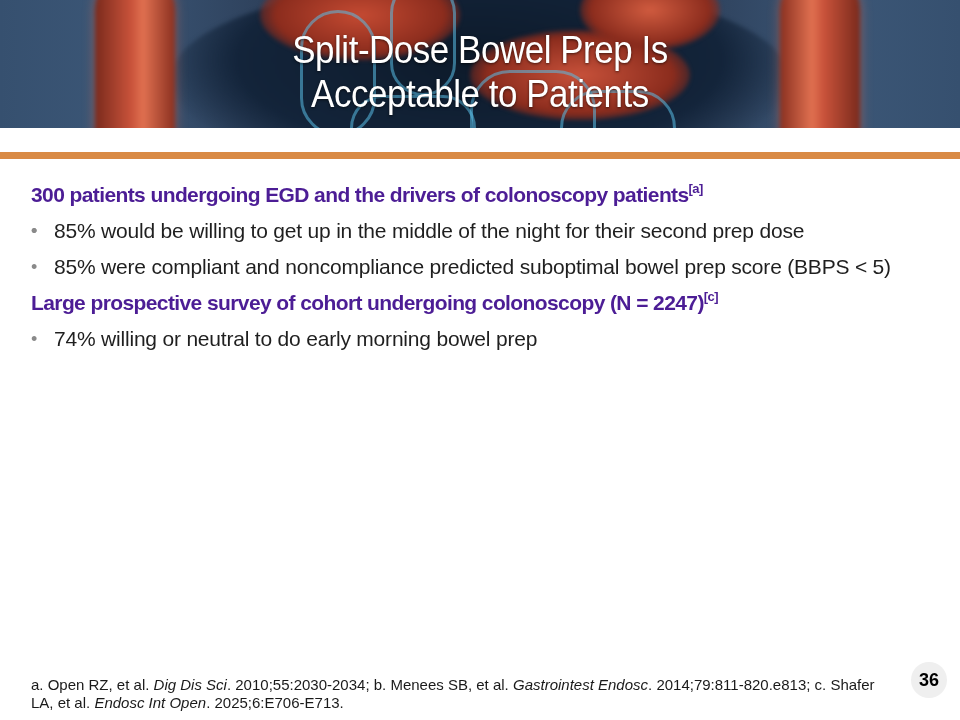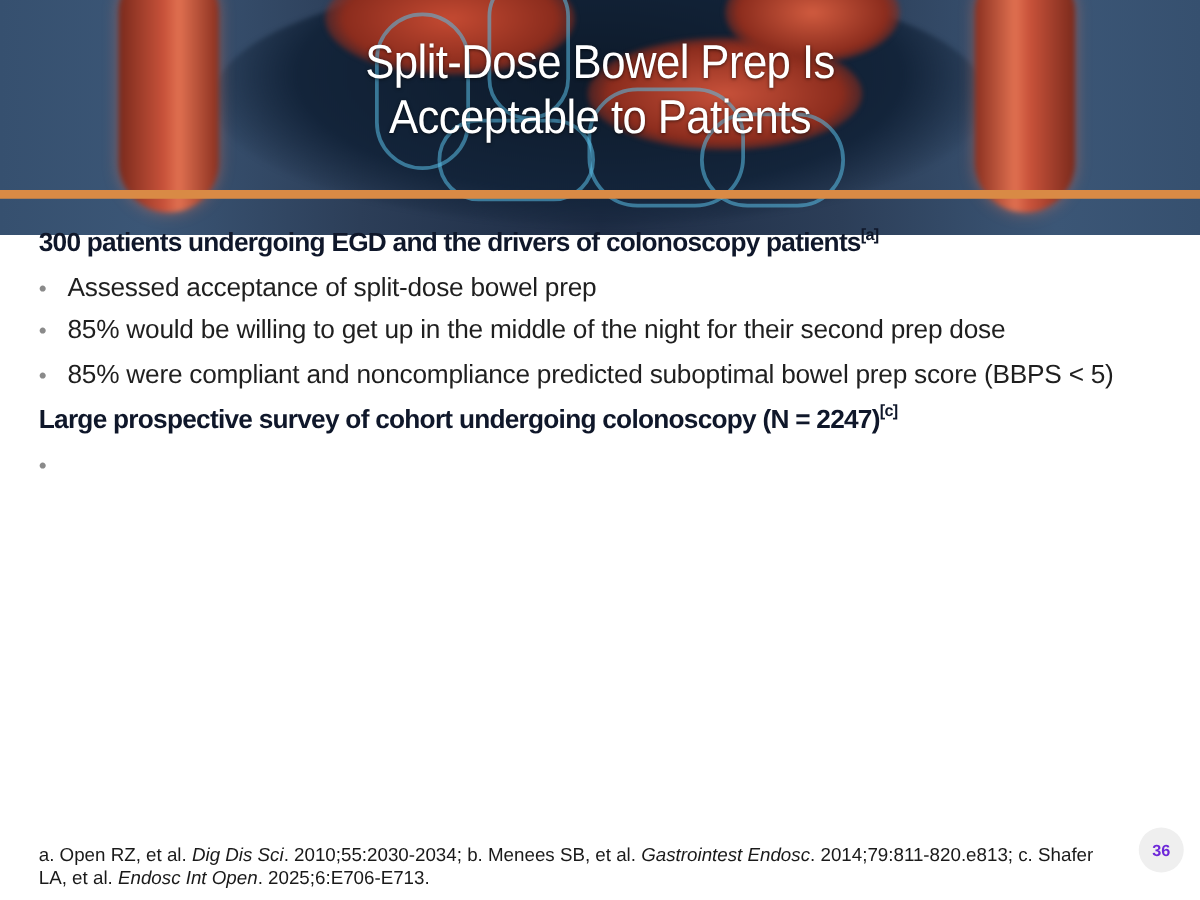--- a/index.html
+++ b/index.html
@@ -1,18 +1,18 @@
 <!DOCTYPE html>
 <html><head>
 <meta charset="utf-8">
 <style>
   html, body { margin: 0; padding: 0; }
   body { width: 960px; height: 720px; position: relative; overflow: hidden; background: #ffffff; font-family: "Liberation Sans", "DejaVu Sans", sans-serif; color: #1a1a1a; }
 
-  .banner { position: absolute; left: 0; top: 0; width: 960px; height: 188px; overflow: hidden;
+  .banner { position: absolute; left: 0; top: 0; width: 960px; height: 128px; overflow: hidden;
     background: linear-gradient(90deg, #36506f 0%, #3b5676 12%, #2c3e58 30%, #1e2c44 50%, #2c3e58 70%, #3b5676 88%, #36506f 100%); }
   .banner .glow { position: absolute; border-radius: 50%; filter: blur(2px); }
   .banner .colon-left { left: 95px; top: -30px; width: 80px; height: 200px; border-radius: 40px;
     background: linear-gradient(90deg, #7a2a1c, #c8523a 45%, #e07050 60%, #8a3020); box-shadow: 0 0 12px rgba(255,120,80,0.45); }
   .banner .colon-right { left: 780px; top: -30px; width: 80px; height: 200px; border-radius: 40px;
     background: linear-gradient(90deg, #8a3020, #e07050 40%, #c8523a 55%, #7a2a1c); box-shadow: 0 0 12px rgba(255,120,80,0.45); }
   .banner .center-dark { left: 170px; top: -20px; width: 620px; height: 200px; border-radius: 50%;
     background: radial-gradient(ellipse at 50% 40%, #0d1a2a 0%, #13243a 55%, rgba(20,36,58,0) 75%); }
   .banner .red-blob1 { left: 260px; top: -30px; width: 200px; height: 90px; border-radius: 50%;
     background: radial-gradient(ellipse, #c44a32 0%, #8b2c1d 60%, rgba(139,44,29,0) 80%); }
@@ -28,32 +28,32 @@
   .banner .l5 { left: 350px; top: 95px; width: 120px; height: 60px; }
 
   .title { position: absolute; left: 0; top: 28px; width: 960px; text-align: center; color: #ffffff;
     font-size: 38px; line-height: 44px; font-weight: normal; letter-spacing: -0.5px;
     text-shadow: 0 1px 3px rgba(0,0,0,0.6); transform: scaleX(0.92); transform-origin: center; }
   .title div { white-space: nowrap; }
 
   .accent-bar { position: absolute; left: 0; top: 152px; width: 960px; height: 7px; background: #d98a45; }
 
   .content { position: absolute; left: 31px; top: 181px; width: 880px; }
-  .heading { font-size: 21px; line-height: 28px; font-weight: bold; color: #0f172a; letter-spacing: -0.6px; margin: 0 0 8px 0; }
+  .heading { font-size: 21px; line-height: 28px; font-weight: bold; color: #4c1d95; letter-spacing: -0.6px; margin: 0 0 8px 0; }
   .heading sup { font-size: 13px; line-height: 0; vertical-align: 9px; font-weight: bold; }
   .bullet { position: relative; padding-left: 23px; font-size: 21px; line-height: 28px; color: #1f1f1f; margin-bottom: 5px; letter-spacing: -0.2px; }
   .bullet .dot { position: absolute; left: 0; top: 0; color: #8a8a8a; font-size: 18px; }
   .group { margin-bottom: 8px; }
   .g2 { margin-top: 4px; }
 
   .footnote { position: absolute; left: 31px; top: 676px; width: 860px; font-size: 15px; line-height: 18px; color: #1a1a1a; }
   .footnote i { font-style: italic; }
 
   .page-badge { position: absolute; left: 911px; top: 662px; width: 36px; height: 36px; border-radius: 50%;
-    background: #efefef; display: flex; align-items: center; justify-content: center; font-size: 13px; font-weight: bold; color: #6d28d9; }
+    background: #efefef; display: flex; align-items: center; justify-content: center; font-size: 18px; font-weight: bold; color: #000000; }
 </style>
 </head>
 <body>
 
 <div class="banner">
   <div class="glow center-dark"></div>
   <div class="glow colon-left"></div>
   <div class="glow colon-right"></div>
   <div class="glow red-blob1"></div>
   <div class="glow red-blob2"></div>
@@ -67,31 +67,31 @@
   <div class="title">
     <div>Split-Dose Bowel Prep Is</div>
     <div>Acceptable to Patients</div>
   </div>
 </div>
 <div class="accent-bar"></div>
 
 <div class="content">
   <div class="group">
     <div class="heading"><span>300 patients undergoing EGD and the drivers of colonoscopy patients</span><sup>[a]</sup></div>
-    <div class="bullet"><span class="dot">•</span><span>Assessed acceptance of split-dose bowel prep</span></div>
+    <div class="bullet"><span class="dot">•</span></div>
     <div class="bullet"><span class="dot">•</span><span>85% would be willing to get up in the middle of the night for their second prep dose</span></div>
   </div>
 
   <div class="group g2">
     <div class="bullet"><span class="dot">•</span><span>85% were compliant and noncompliance predicted suboptimal bowel prep score (BBPS &lt; 5)</span></div>
   </div>
 
   <div class="group g2">
     <div class="heading"><span>Large prospective survey of cohort undergoing colonoscopy (N = 2247)</span><sup>[c]</sup></div>
-    <div class="bullet"><span class="dot">•</span></div>
+    <div class="bullet"><span class="dot">•</span><span>74% willing or neutral to do early morning bowel prep</span></div>
   </div>
 </div>
 
 <div class="footnote"><span>a. Open RZ, et al. </span><i>Dig Dis Sci</i><span>. 2010;55:2030-2034; b. Menees SB, et al. </span><i>Gastrointest Endosc</i><span>. 2014;79:811-820.e813; c. Shafer LA, et al. </span><i>Endosc Int Open</i><span>. 2025;6:E706-E713.</span></div>
 
 <div class="page-badge">
     <span>36</span>
   </div>
 
 </body></html>

